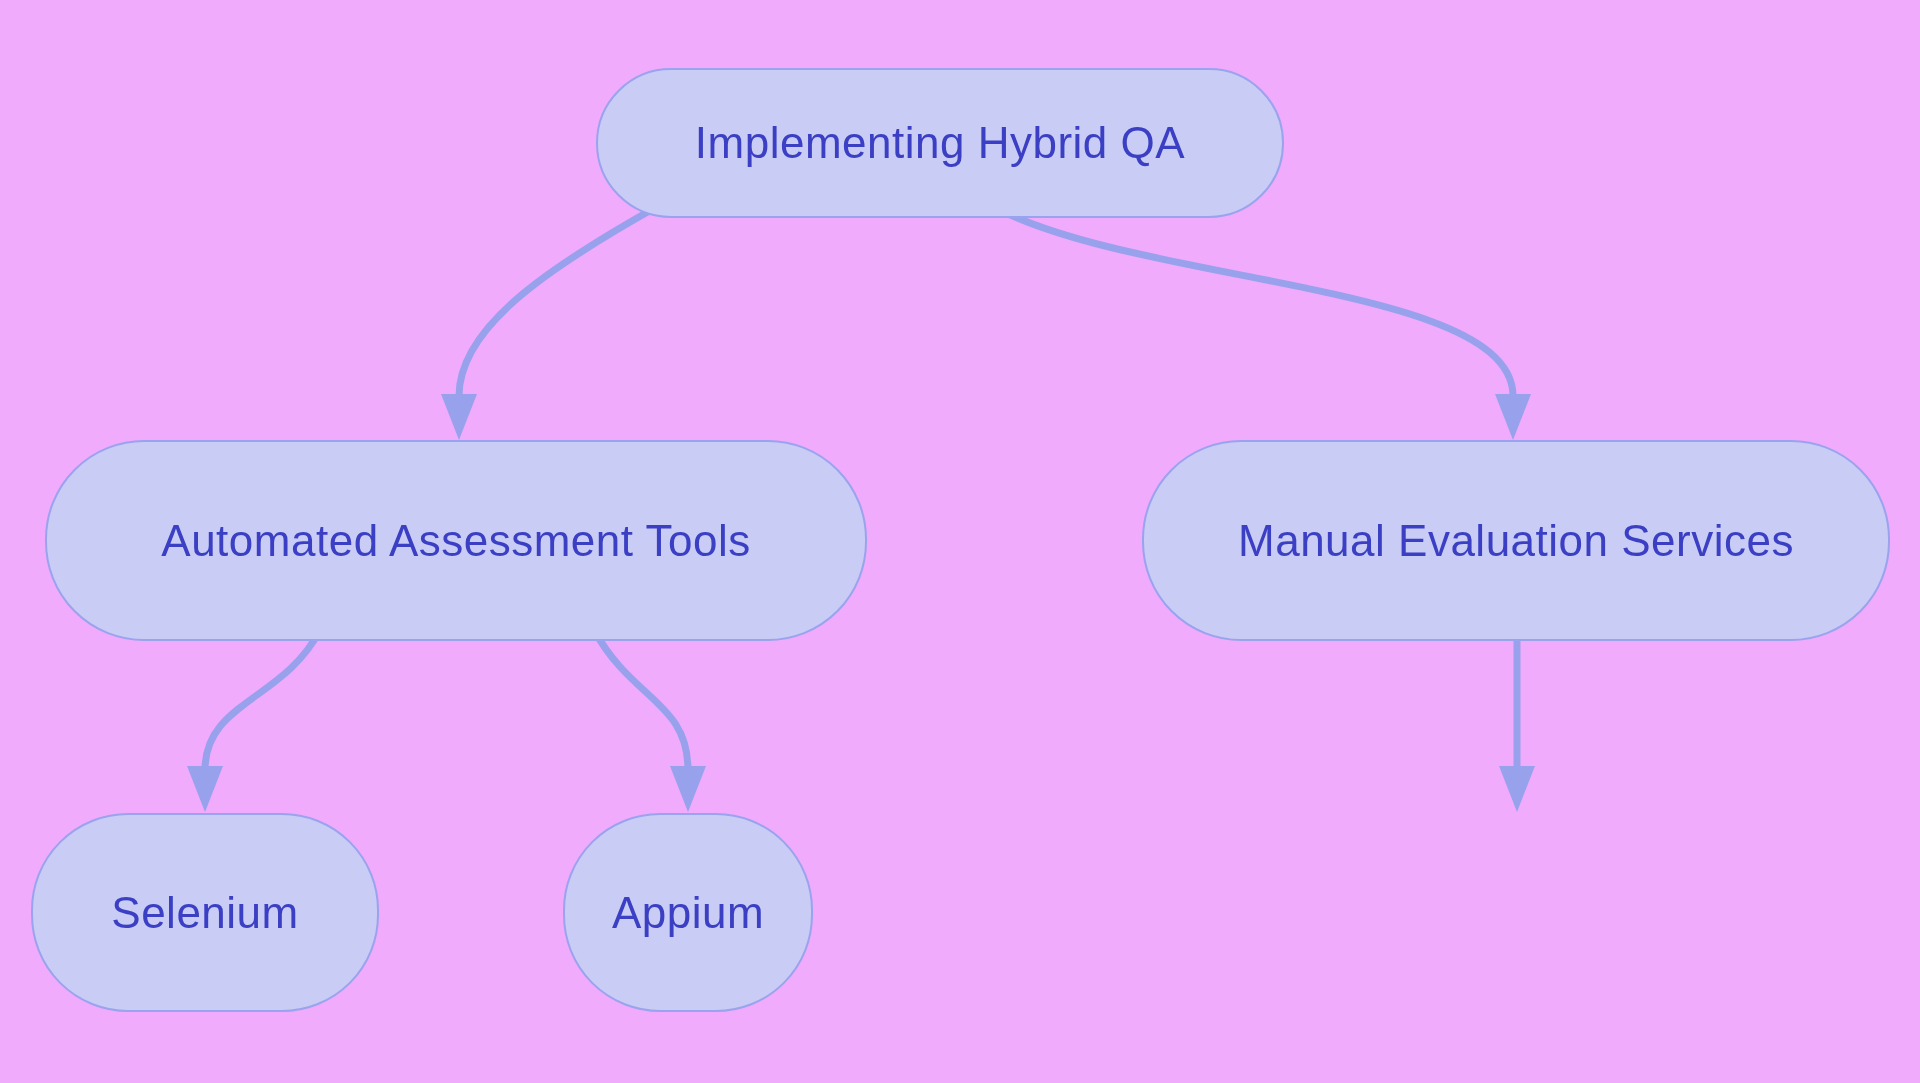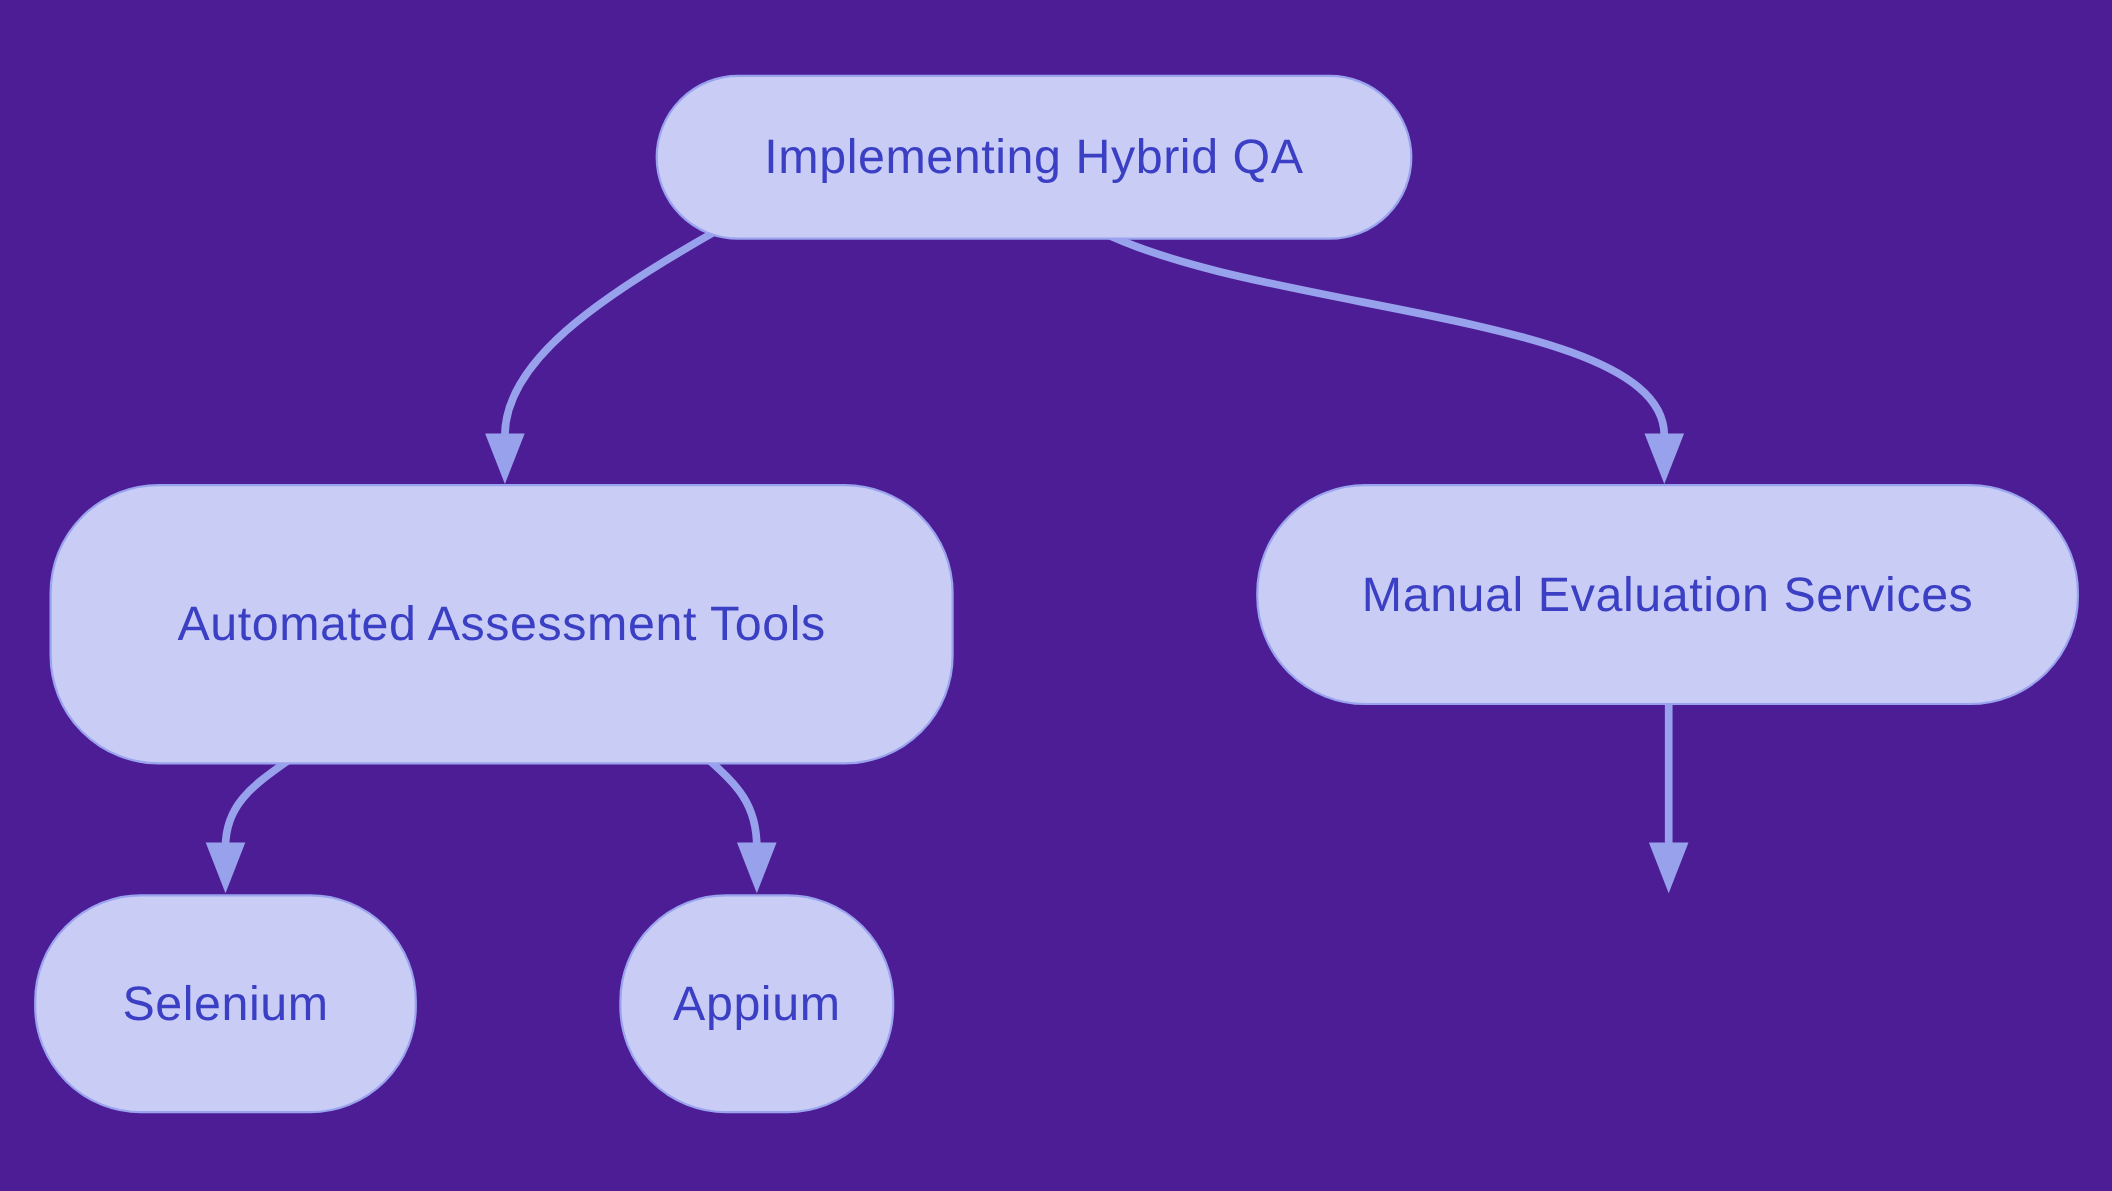--- a/index.html
+++ b/index.html
@@ -4,21 +4,21 @@
 <style>
   html, body {
     margin: 0;
     padding: 0;
     background: #ffffff;
   }
   .canvas {
     position: relative;
     width: 1920px;
     height: 1083px;
-    background: #4c1d95;
+    background: #f0abfc;
     overflow: hidden;
     font-family: "Liberation Sans", "DejaVu Sans", sans-serif;
   }
   .edges {
     position: absolute;
     left: 0;
     top: 0;
     width: 1920px;
     height: 1083px;
     z-index: 1;
@@ -41,21 +41,21 @@
     border: 2.5px solid #9aa3ee;
     display: flex;
     align-items: center;
     justify-content: center;
     color: #3b3fc4;
     font-size: 44px;
     letter-spacing: 0.5px;
     white-space: nowrap;
   }
   .node-root      { left: 596px;  top: 68px;  width: 688px; height: 150px; border-radius: 75px; }
-  .node-automated { left: 45px;   top: 440px; width: 822px; height: 255px; border-radius: 99px; align-items: center; }
+  .node-automated { left: 45px;   top: 440px; width: 822px; height: 201px; border-radius: 99px; align-items: center; }
   .node-manual    { left: 1142px; top: 440px; width: 748px; height: 201px; border-radius: 99px; }
   .node-selenium  { left: 31px;   top: 813px; width: 348px; height: 199px; border-radius: 97px; }
   .node-appium    { left: 563px;  top: 813px; width: 250px; height: 199px; border-radius: 97px; }
   .node-ondemand  { left: 1188px; top: 813px; width: 672px; height: 199px; border-radius: 97px; }
 </style>
 </head>
 <body>
 
 <div class="canvas">
 

